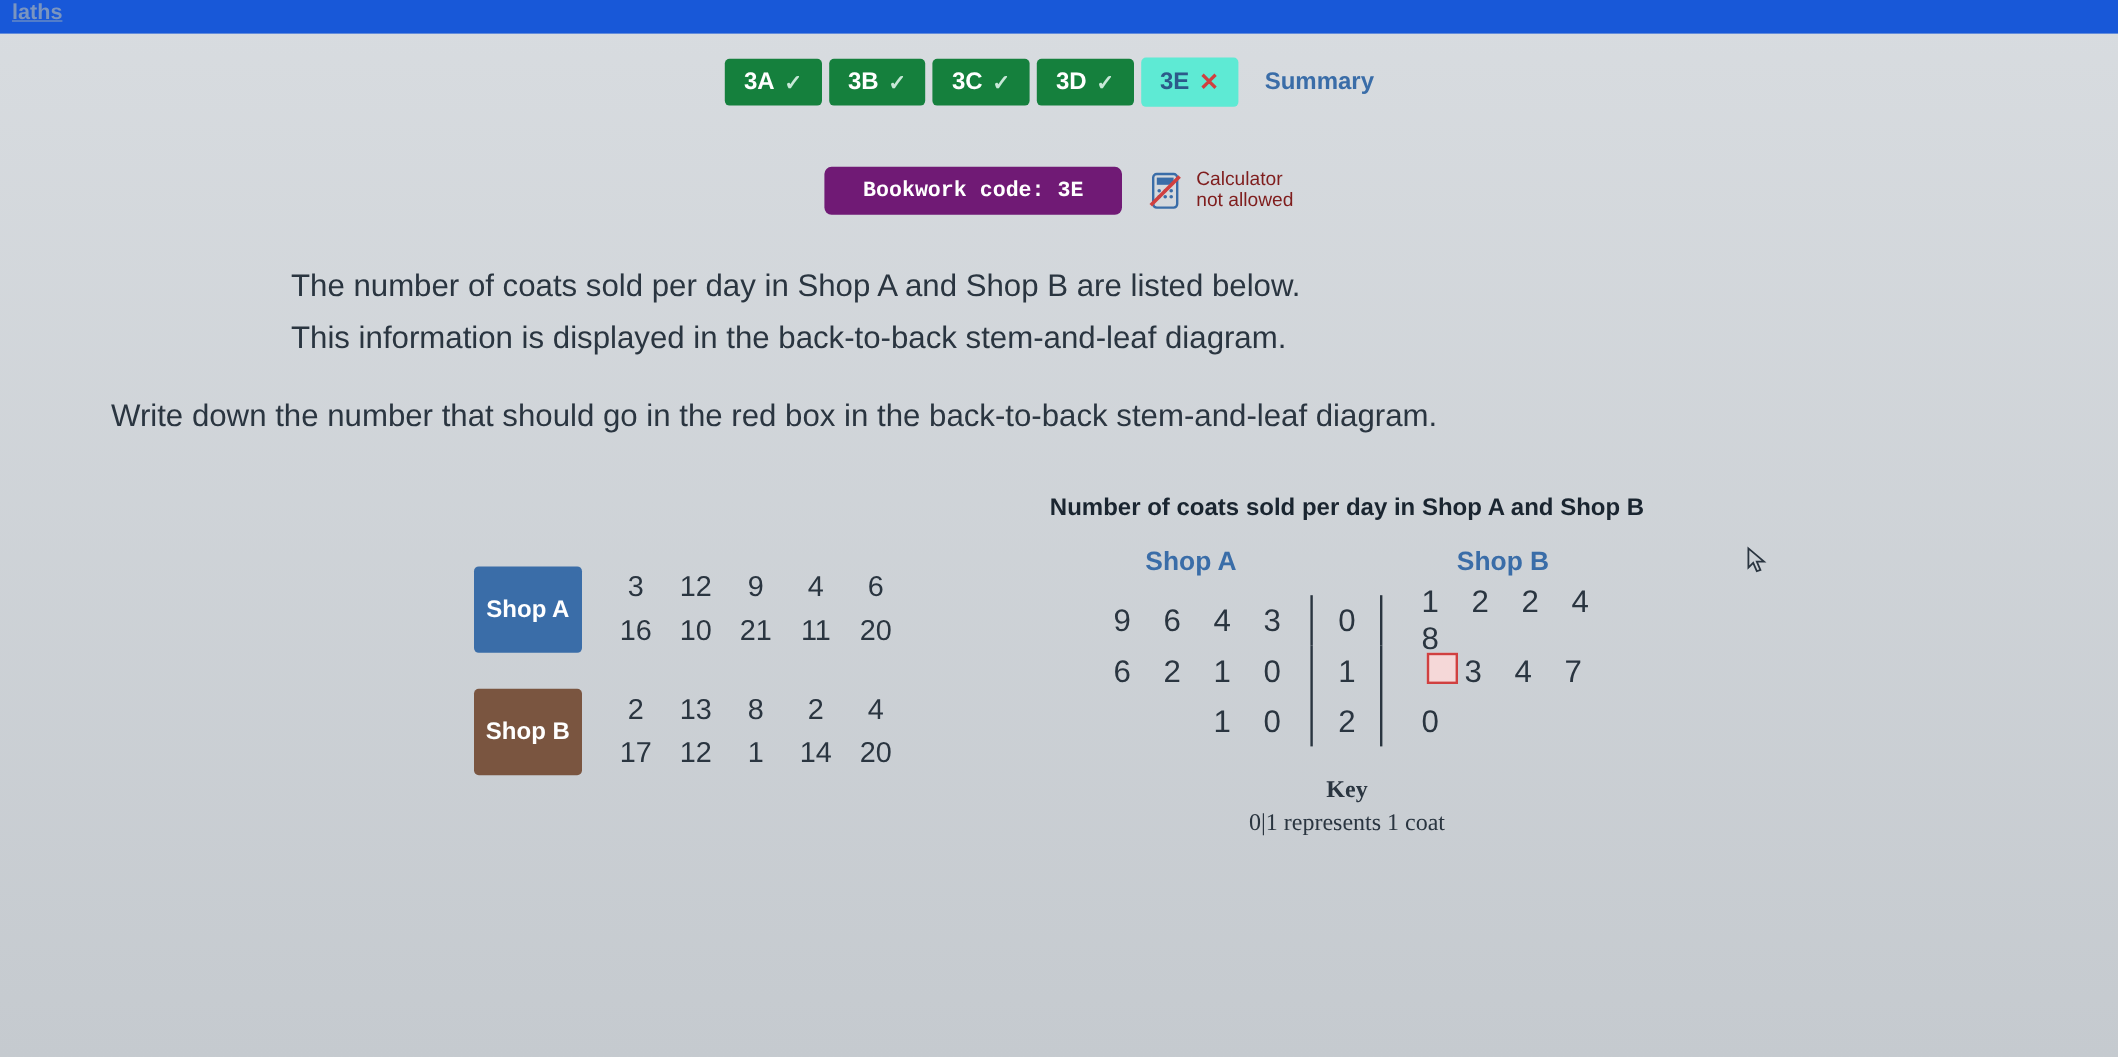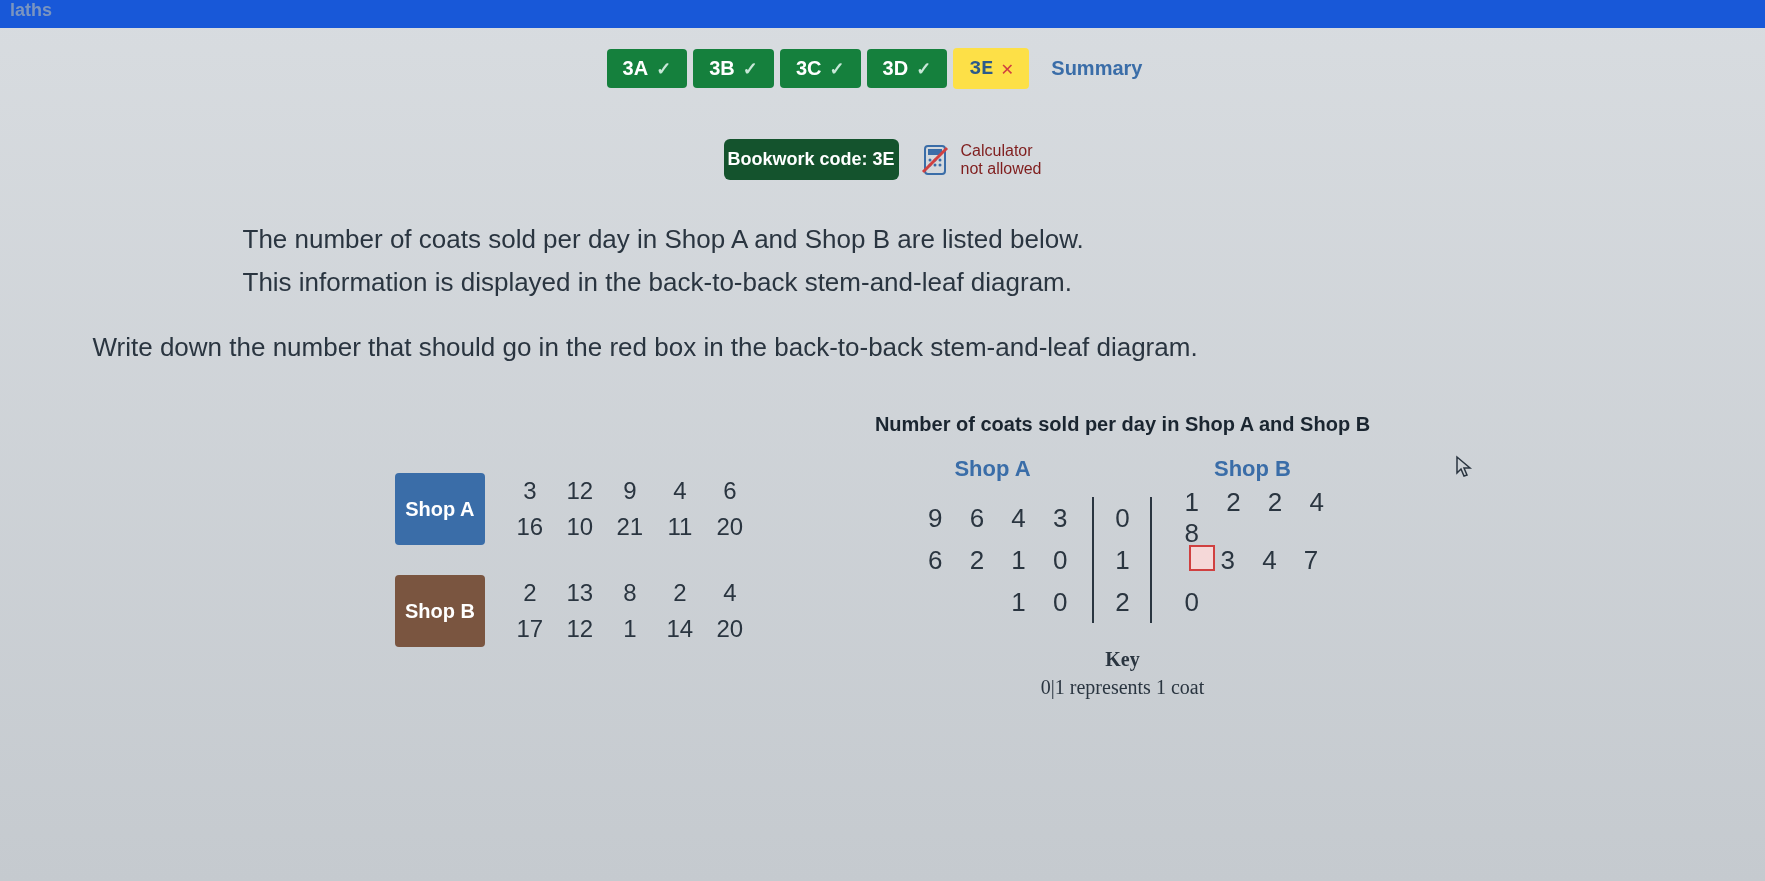--- a/index.html
+++ b/index.html
@@ -17,20 +17,21 @@
     }
     .top-bar {
       background: #1858d8;
       height: 28px;
       width: 100%;
       color: #7a95c0;
       font-size: 18px;
       padding-left: 10px;
       line-height: 20px;
       font-weight: 600;
+      text-decoration: underline;
     }
     .tabs-row {
       display: flex;
       justify-content: center;
       align-items: center;
       gap: 6px;
       margin-top: 20px;
     }
     .tab {
       padding: 8px 16px;
@@ -40,23 +41,22 @@
       color: white;
       display: flex;
       align-items: center;
       gap: 8px;
       cursor: pointer;
     }
     .tab-correct {
       background: #15803d;
     }
     .tab-incorrect {
-      background: #fde047;
+      background: #5eead4;
       color: #2c5a8a;
-      font-family: Liberation Mono, monospace;
     }
     .tab-summary {
       background: transparent;
       color: #3a6da8;
       font-weight: bold;
     }
     .checkmark {
       color: #c8e8d8;
       font-size: 18px;
     }
@@ -66,26 +66,27 @@
       font-weight: bold;
     }
     .info-row {
       display: flex;
       justify-content: center;
       align-items: center;
       gap: 20px;
       margin-top: 50px;
     }
     .bookwork-badge {
-      background: #14532d;
+      background: #701a75;
       color: white;
-      padding: 10px 4px;
+      padding: 10px 32px;
       border-radius: 6px;
       font-weight: bold;
       font-size: 18px;
+      font-family: Liberation Mono, monospace;
     }
     .calc-info {
       display: flex;
       align-items: center;
       gap: 10px;
       color: #7f1d1d;
       font-size: 16px;
     }
     .calc-icon {
       width: 32px;

